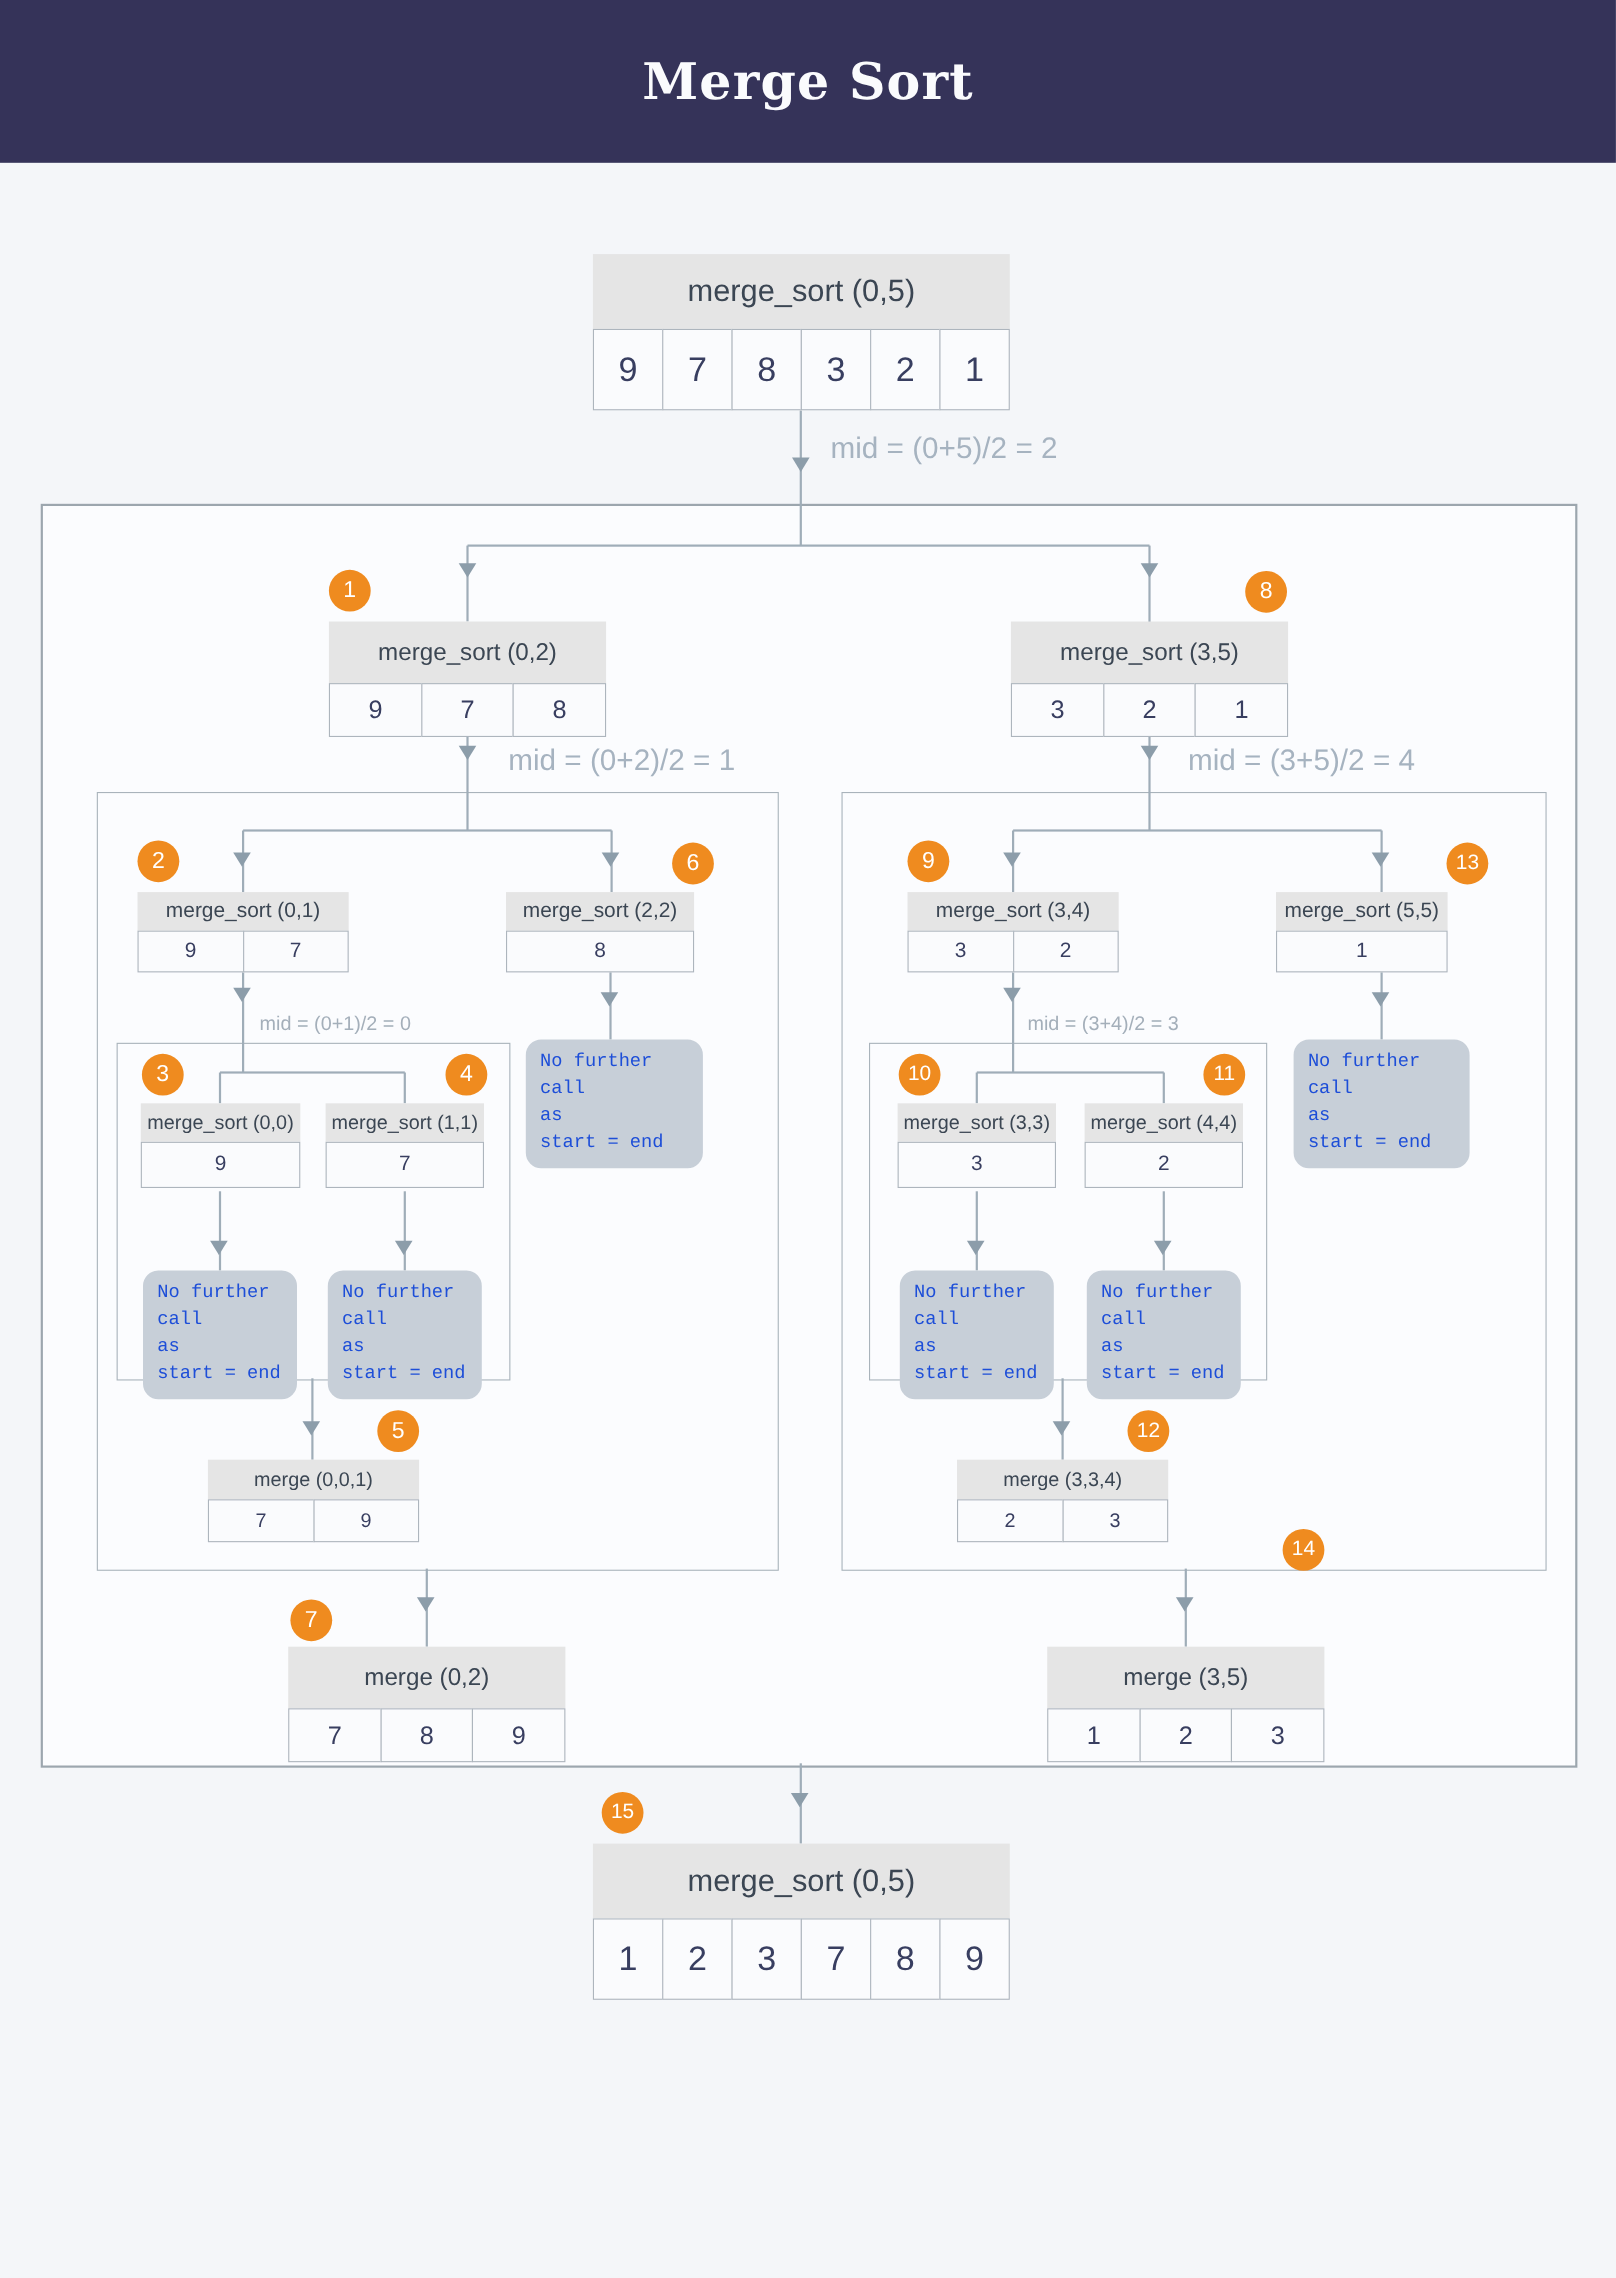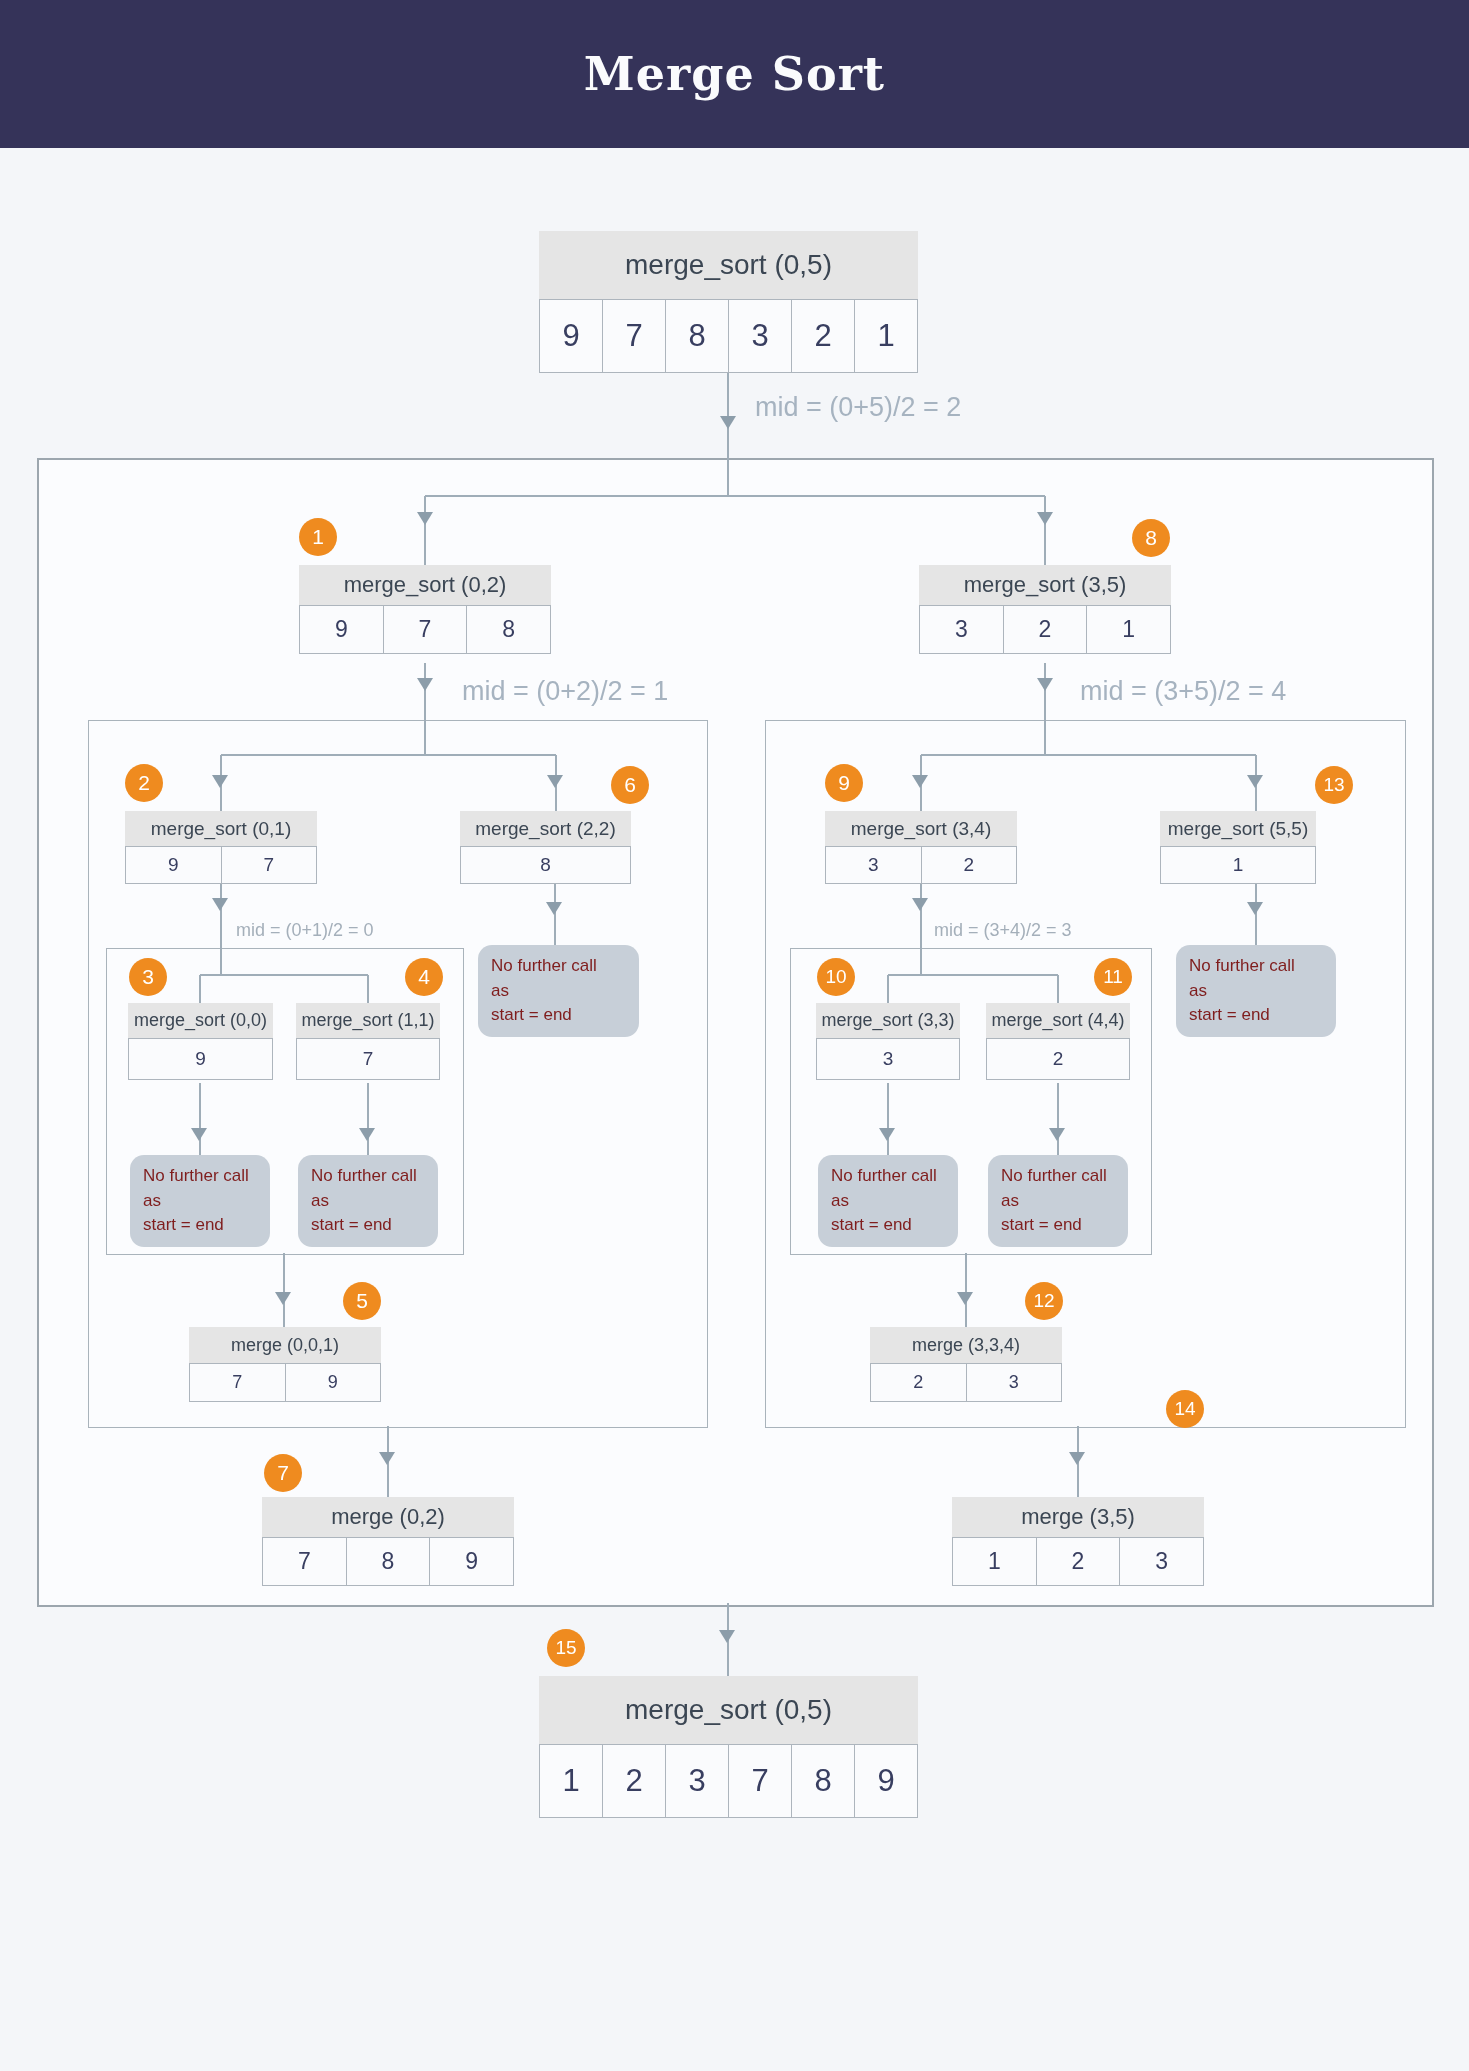--- a/index.html
+++ b/index.html
@@ -24,21 +24,21 @@
     white-space:nowrap;
   }
   .node .cells{display:flex;}
   .node .cell{
     flex:1;background:#FAFBFD;border:1px solid #ADB5BD;margin-left:-1px;
     display:flex;align-items:center;justify-content:center;color:#383E60;
   }
   .node .cell:first-child{margin-left:0;}
   .xl .hd{height:68px;font-size:28px;}
   .xl .cell{height:72px;font-size:31px;}
-  .lg .hd{height:40px;font-size:22px;}
+  .lg .hd{height:56px;font-size:22px;}
   .lg .cell{height:47px;font-size:23px;}
   .md .hd{height:35px;font-size:19px;}
   .md .cell{height:36px;font-size:19px;}
   .sm .hd{height:35px;font-size:18px;}
   .sm .cell{height:40px;font-size:19px;}
   .xs .hd{height:36px;font-size:18px;}
   .xs .cell{height:37px;font-size:18px;}
   .badge{
     position:absolute;width:38px;height:38px;border-radius:50%;background:#EF8B1F;
     color:#FFFFFF;display:flex;align-items:center;justify-content:center;
@@ -47,22 +47,22 @@
   .vl{position:absolute;width:2px;background:#9FADB8;z-index:2;}
   .hl{position:absolute;height:2px;background:#9FADB8;z-index:2;}
   .ah{
     position:absolute;width:0;height:0;z-index:3;
     border-left:8px solid transparent;border-right:8px solid transparent;
     border-top:13px solid #8C9DAA;
   }
   .mid-lg{position:absolute;font-size:27px;color:#A6B3C0;white-space:nowrap;z-index:4;}
   .mid-sm{position:absolute;font-size:18px;color:#A4AFBA;white-space:nowrap;z-index:4;}
   .nfc{
-    position:absolute;background:#C7CFD8;border-radius:14px;color:#7f1d1d;
-    font-size:17px;line-height:1.45;padding:9px 13px;white-space:pre-line;z-index:5;
+    position:absolute;background:#C7CFD8;border-radius:14px;color:#1d4ed8;
+    font-size:17px;line-height:1.45;padding:9px 13px;white-space:pre-line;z-index:5;font-family:Liberation Mono, monospace;
   }
 </style>
 </head>
 <body>
 
 <div class="band">
   <h1>Merge Sort</h1>
 </div>
 
 <div class="box outer" style="left:37px;top:458px;width:1393px;height:1145px;"></div>

